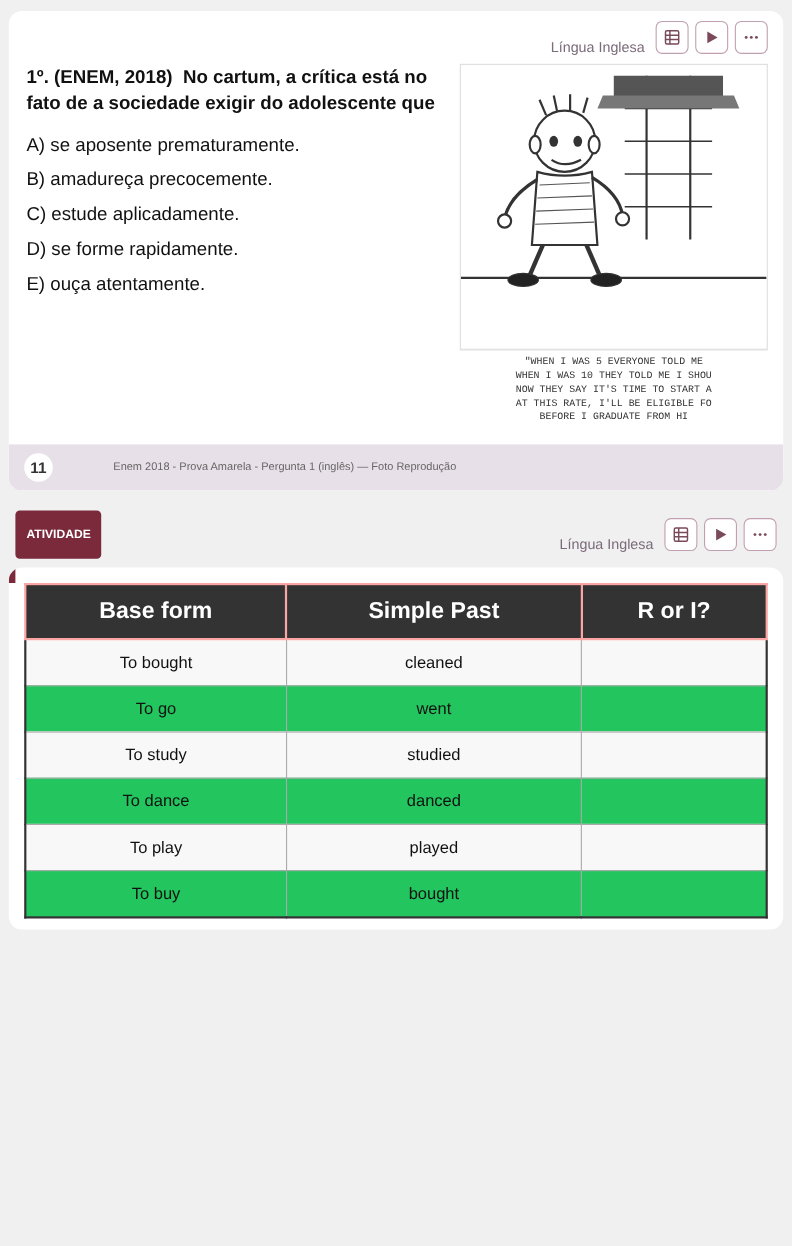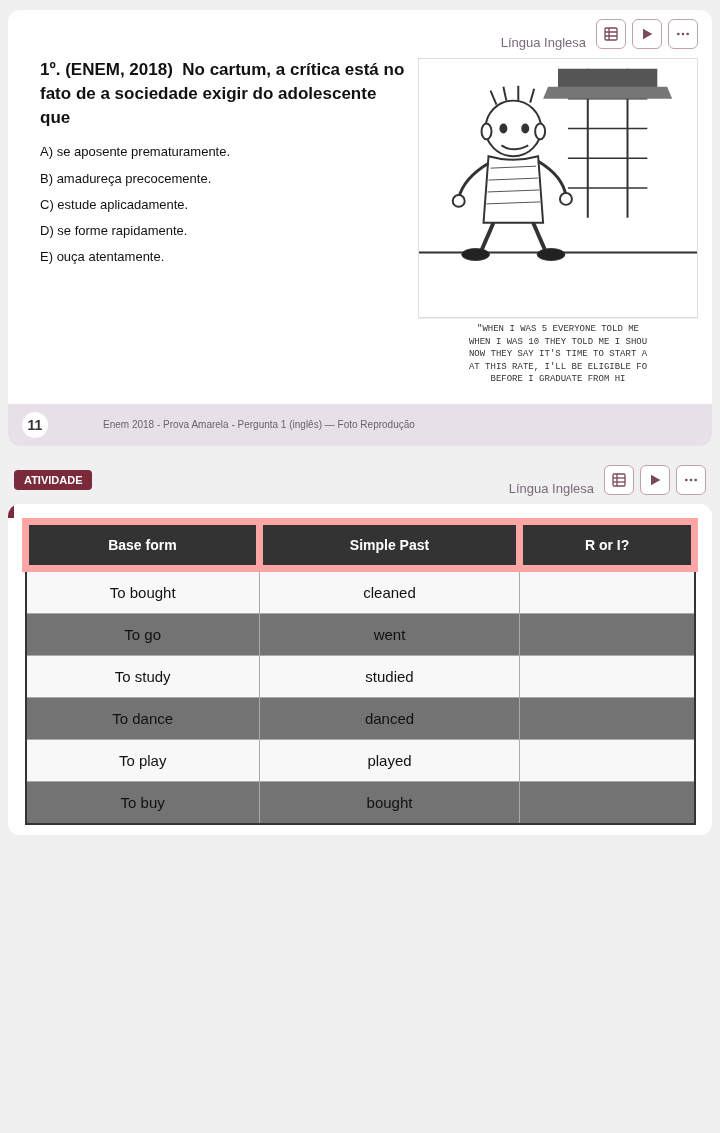--- a/index.html
+++ b/index.html
@@ -49,21 +49,21 @@
     }
 
     .icon-btn svg {
       width: 16px;
       height: 16px;
     }
 
     
     .question-with-image {
       display: flex;
-      padding: 0 14px 10px 32px;
+      padding: 0 14px 10px 16px;
       gap: 10px;
     }
 
     .question-text-col {
       flex: 1;
     }
 
     .question-image-col {
       width: 280px;
       flex-shrink: 0;
@@ -80,21 +80,21 @@
     .question-title span.bold {
       font-weight: 900;
     }
 
     .options-list {
       list-style: none;
       padding: 0;
     }
 
     .options-list li {
-      font-size: 13px;
+      font-size: 17px;
       color: #111;
       padding: 4px 0;
       line-height: 1.4;
     }
 
     .cartoon-img {
       width: 100%;
       height: 260px;
       background: white;
       border: 1px solid #ddd;
@@ -162,21 +162,21 @@
       justify-content: space-between;
       padding: 8px 14px;
       background: #f0f0f0;
     }
 
     .atividade-badge {
       background: #7a2a3a;
       color: white;
       font-size: 11px;
       font-weight: bold;
-      padding: 4px 10px;
+      padding: 16px 10px;
       border-radius: 4px;
     }
 
     .atividade-icons {
       display: flex;
       align-items: center;
       gap: 6px;
     }
 
     
@@ -200,32 +200,32 @@
     .verb-table {
       width: 100%;
       border-collapse: collapse;
       border: 2px solid #333;
     }
 
     .verb-table th {
       background: #333;
       color: white;
       font-weight: bold;
-      font-size: 14px;
+      font-size: 21px;
       padding: 12px 10px;
       text-align: center;
-      border: 7px solid #fca5a5;
+      border: 2px solid #fca5a5;
     }
 
     .verb-table td {
       font-size: 15px;
       padding: 12px 10px;
       text-align: center;
       border: 1.5px solid #aaa;
-      background: #737373;
+      background: #22c55e;
       color: #111;
     }
 
     .verb-table tr:nth-child(odd) td {
       background: #f8f8f8;
     }
 
     .bottom-page-bar {
       background: #e8e0e8;
       padding: 8px 14px;

